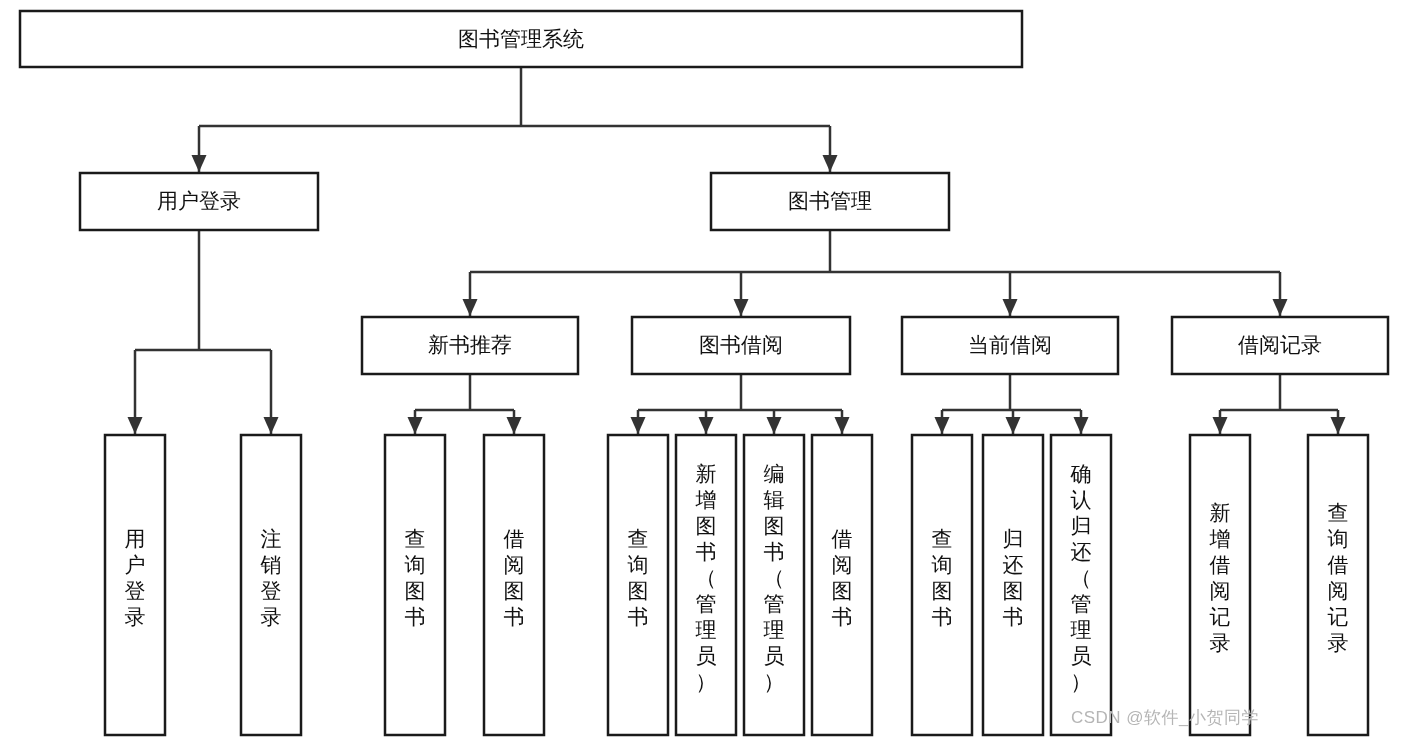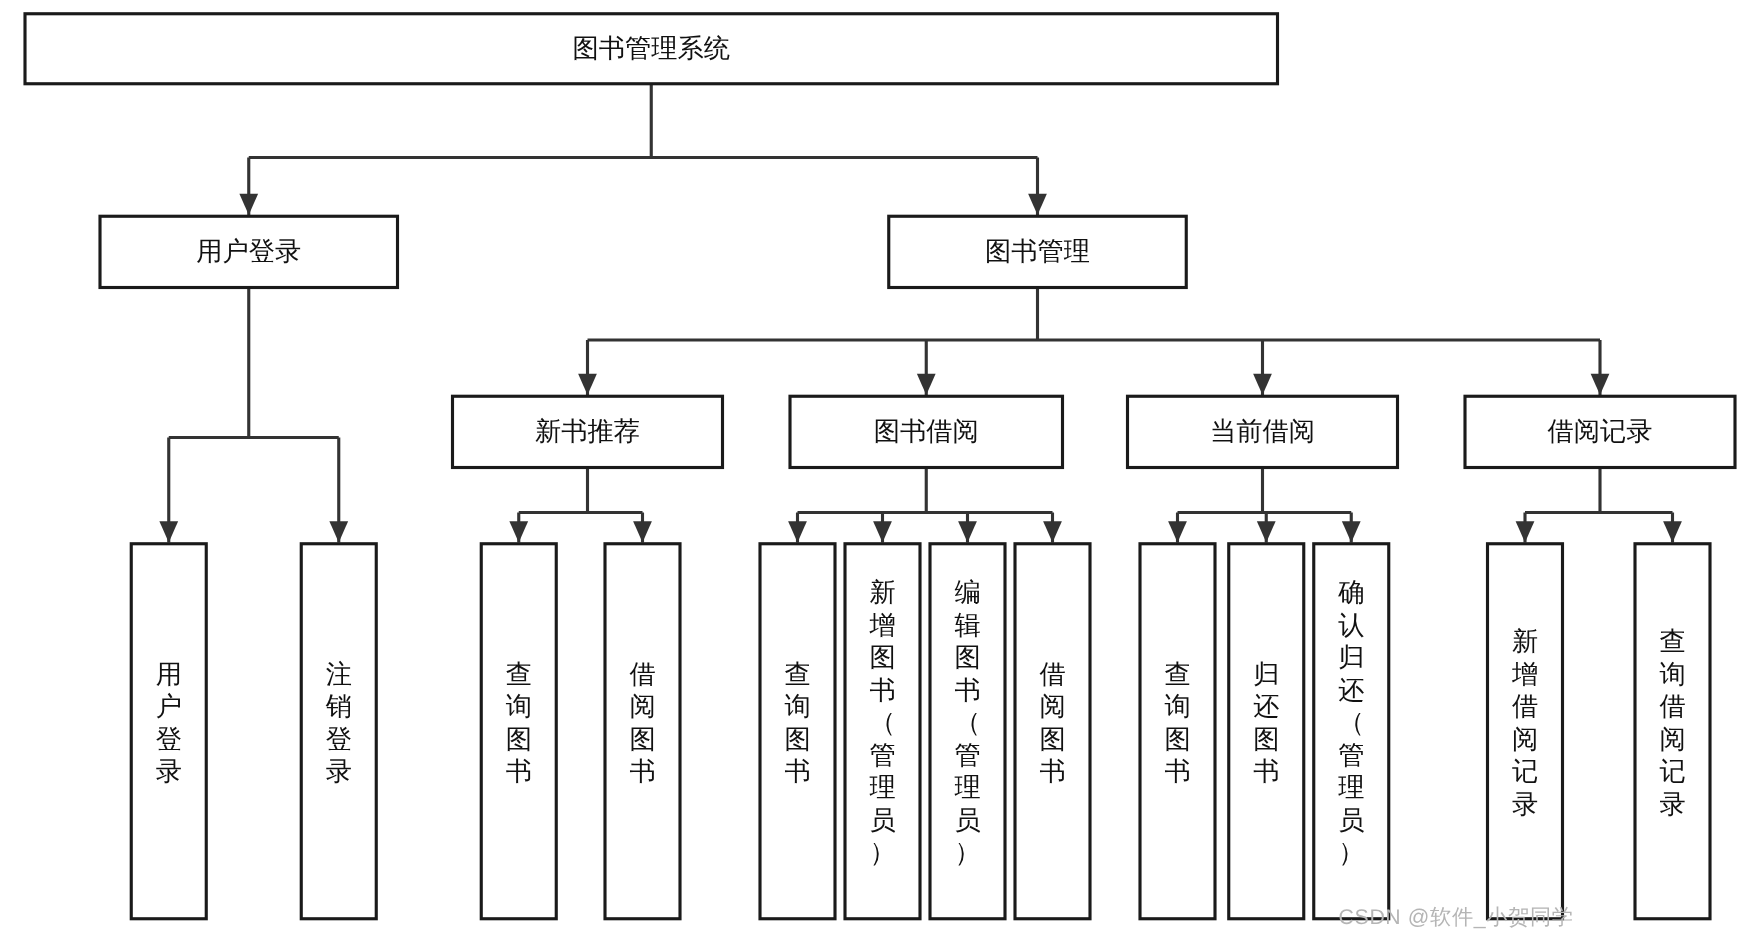--- a/index.html
+++ b/index.html
@@ -52,21 +52,21 @@
   }
   .node-label-vertical {
     fill: #111111;
     font-family: "Liberation Sans", "DejaVu Sans", sans-serif;
     font-size: 21px;
     text-anchor: middle;
   }
   .watermark {
     position: absolute;
     right: 8px;
-    bottom: 2px;
+    bottom: 18px;
     font-family: "Liberation Sans", "DejaVu Sans", sans-serif;
     font-size: 17px;
     color: #b5b5b5;
     letter-spacing: 0.5px;
     white-space: nowrap;
     user-select: none;
   }
 </style>
 </head>
 <body>

